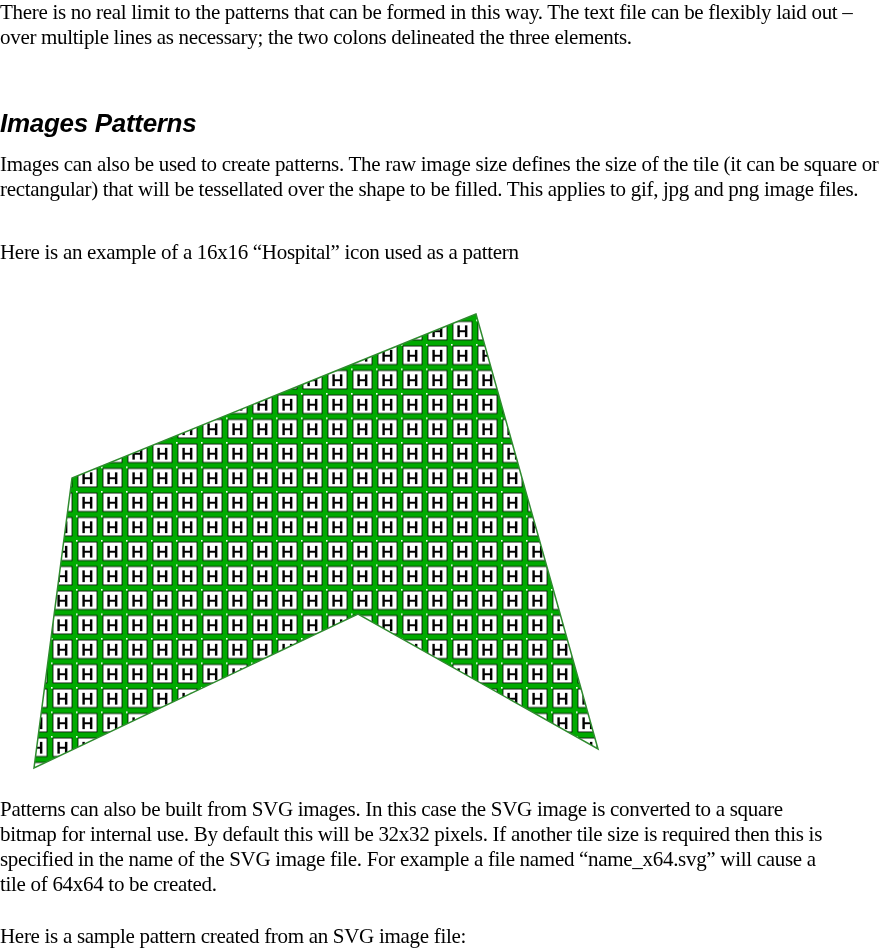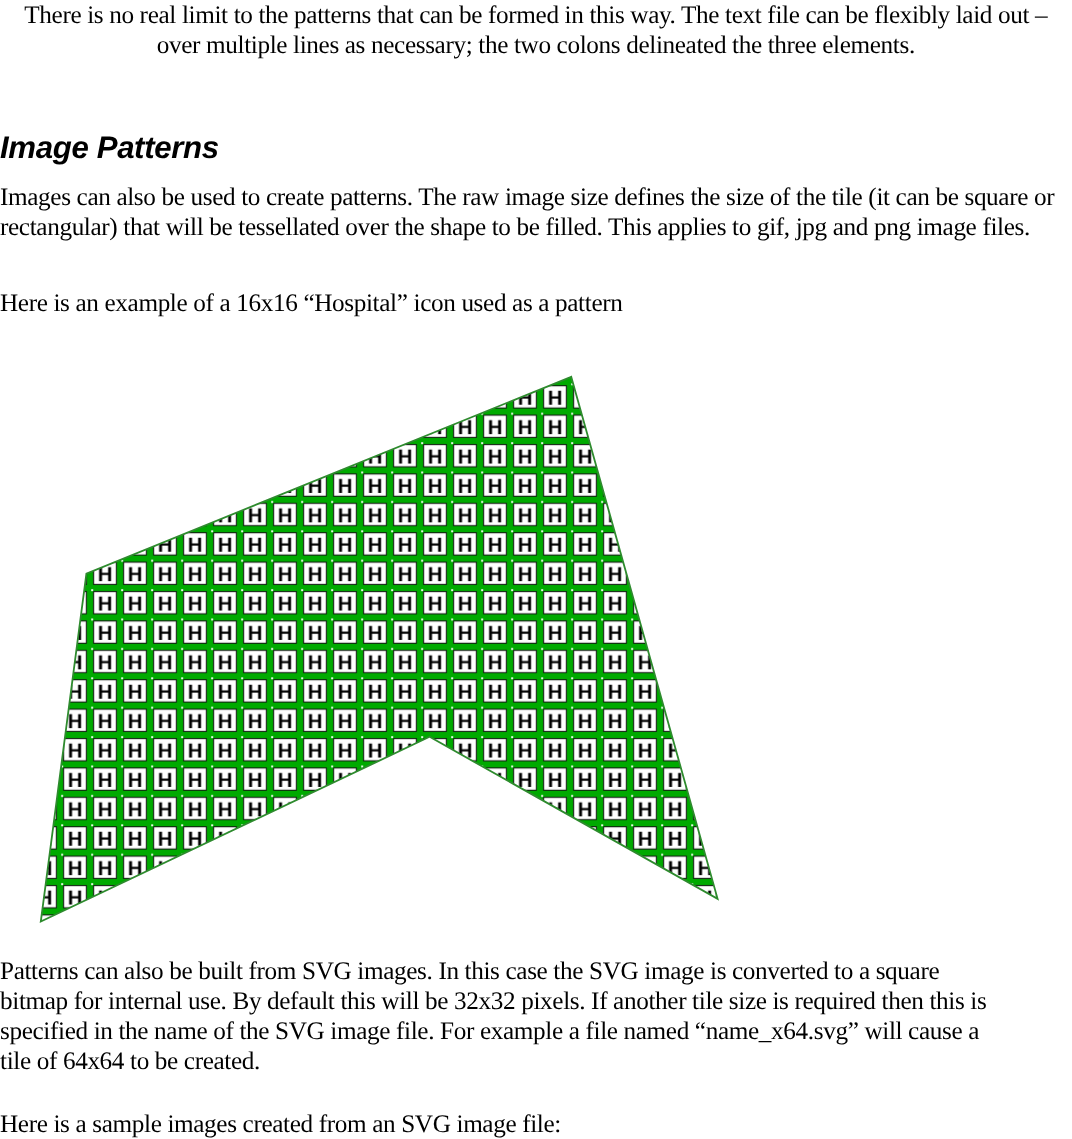--- a/index.html
+++ b/index.html
@@ -4,23 +4,23 @@
 <style>
   html, body { margin:0; padding:0; background:#fff; }
   body { width:893px; height:949px; overflow:hidden; position:relative; font-family:"Liberation Serif", serif; color:#000; }
   .p { position:absolute; left:0; font-size:21px; line-height:25px; margin:0; letter-spacing:-0.3px; }
   .h { position:absolute; left:0; font-family:"Liberation Sans", sans-serif; font-weight:bold; font-style:italic; font-size:26px; margin:0; letter-spacing:-0.3px; }
   .figure { position:absolute; left:0; top:296px; }
 </style>
 </head>
 <body>
 
-<p class="p" style="top:0px;width:893px;text-align:center;">There is no real limit to the patterns that can be formed in this way.  The text file can be flexibly laid out – over multiple lines as necessary; the two colons delineated the three elements.</p>
+<p class="p" style="top:0px;width:893px;">There is no real limit to the patterns that can be formed in this way.  The text file can be flexibly laid out – over multiple lines as necessary; the two colons delineated the three elements.</p>
 
-<h2 class="h" style="top:108px;">Image Patterns</h2>
+<h2 class="h" style="top:108px;">Images Patterns</h2>
 
 <p class="p" style="top:152px;width:893px;">Images can also be used to create patterns.  The raw image size defines the size of the tile (it can be square or rectangular) that will be tessellated over the shape to be filled.  This applies to gif, jpg and png image files.</p>
 
 <p class="p" style="top:240px;">Here is an example of a 16x16 “Hospital” icon used as a pattern</p>
 
 <div class="figure">
   <svg width="640" height="490" viewBox="0 296 640 490">
     <defs>
       <pattern id="hosp" x="0" y="0" width="25" height="24.5" patternUnits="userSpaceOnUse">
         <rect width="25" height="24.5" fill="#00aa00"></rect>
@@ -28,13 +28,13 @@
         <rect x="1" y="1" width="1.6" height="1.6" fill="#fff"></rect>
         <text x="12.5" y="18.5" text-anchor="middle" font-family="Liberation Sans, sans-serif" font-weight="bold" font-size="17" fill="#000">H</text>
       </pattern>
     </defs>
     <polygon points="476,314 72,478 34,768 358,614 598,749" fill="url(#hosp)" stroke="#2e8b2e" stroke-width="1.5"></polygon>
   </svg>
 </div>
 
 <p class="p" style="top:797px;width:828px;">Patterns can also be built from SVG images.  In this case the SVG image is converted to a square bitmap for internal use.  By default this will be 32x32 pixels.  If another tile size is required then this is specified in the name of the SVG image file.  For example a file named “name_x64.svg” will cause a tile of 64x64 to be created.</p>
 
-<p class="p" style="top:924px;">Here is a sample images created from an SVG image file:</p>
+<p class="p" style="top:924px;">Here is a sample pattern created from an SVG image file:</p>
 
 </body></html>

